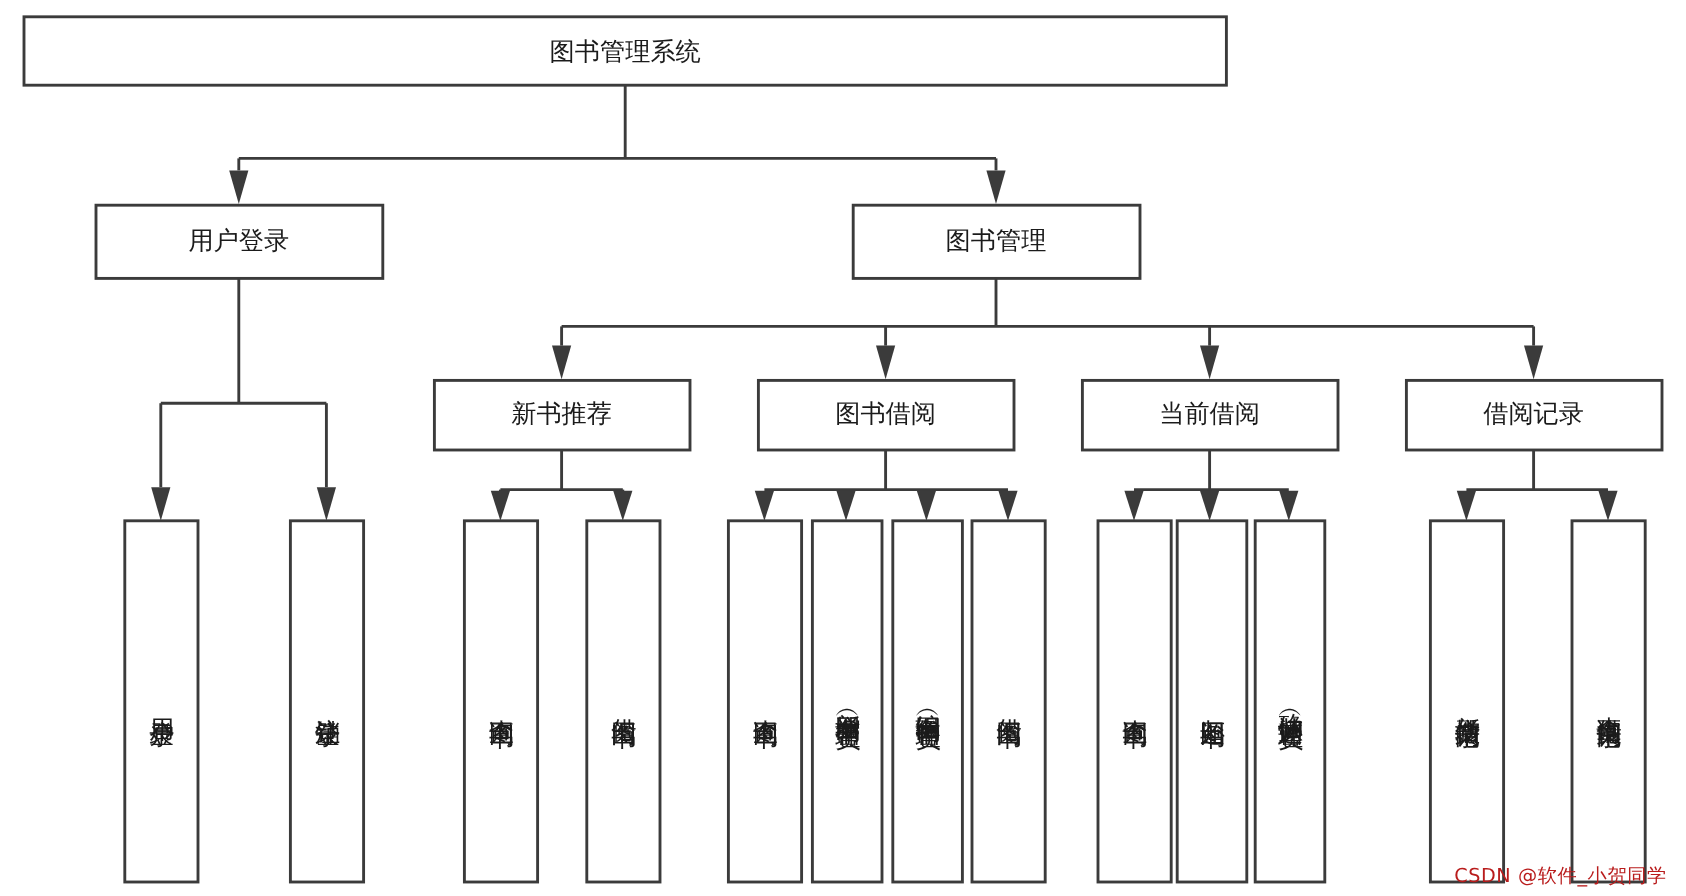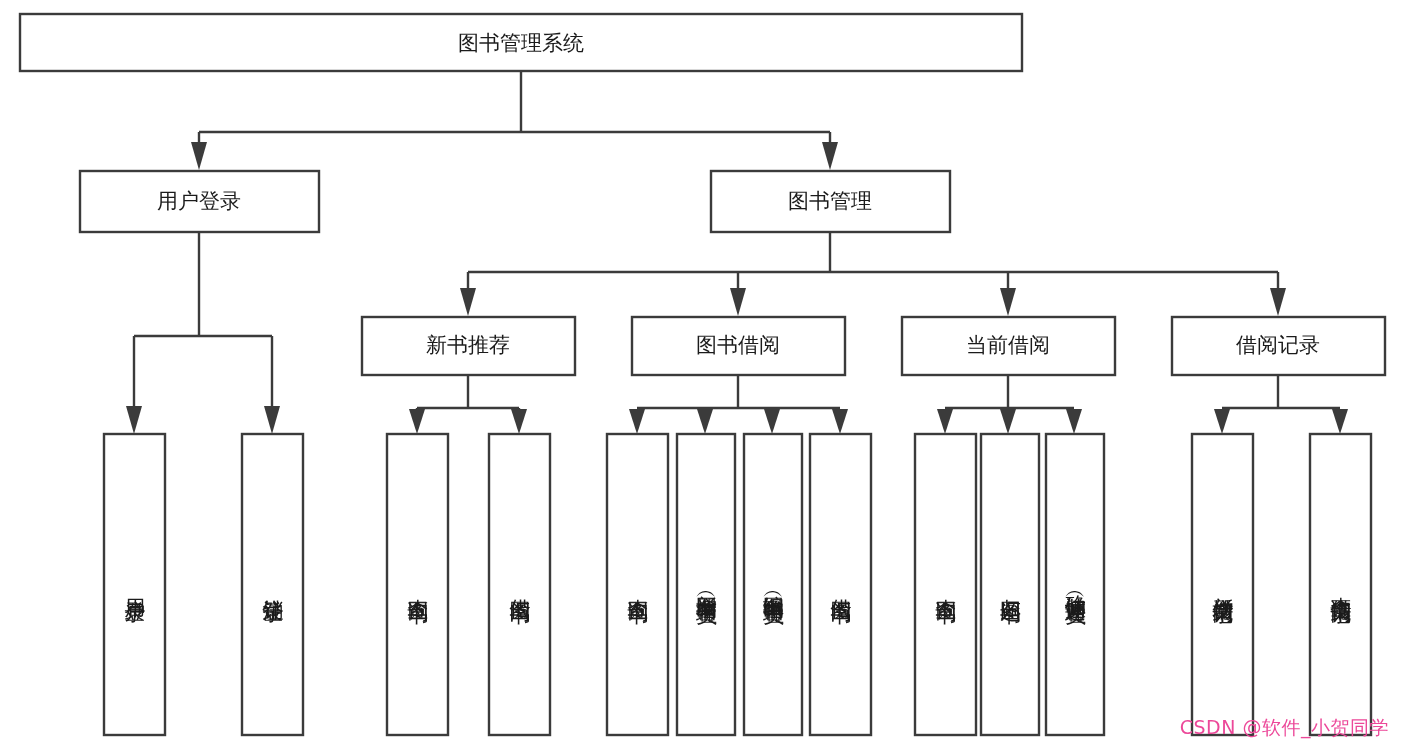--- a/index.html
+++ b/index.html
@@ -62,22 +62,22 @@
     color: #1b1b1b;
     letter-spacing: 1.5px;
     white-space: nowrap;
     pointer-events: none;
   }
   #watermark {
     position: absolute;
     right: 8px;
     bottom: 6px;
     font-family: "DejaVu Sans", "Liberation Sans", sans-serif;
-    font-size: 19px;
-    color: #ec4899;
+    font-size: 16px;
+    color: #b91c1c;
     letter-spacing: 0.5px;
     user-select: none;
   }
 </style>
 </head>
 <body>
 
 <div id="diagram-root">
 
   <svg id="diagram-svg" viewBox="0 0 1405 747">

